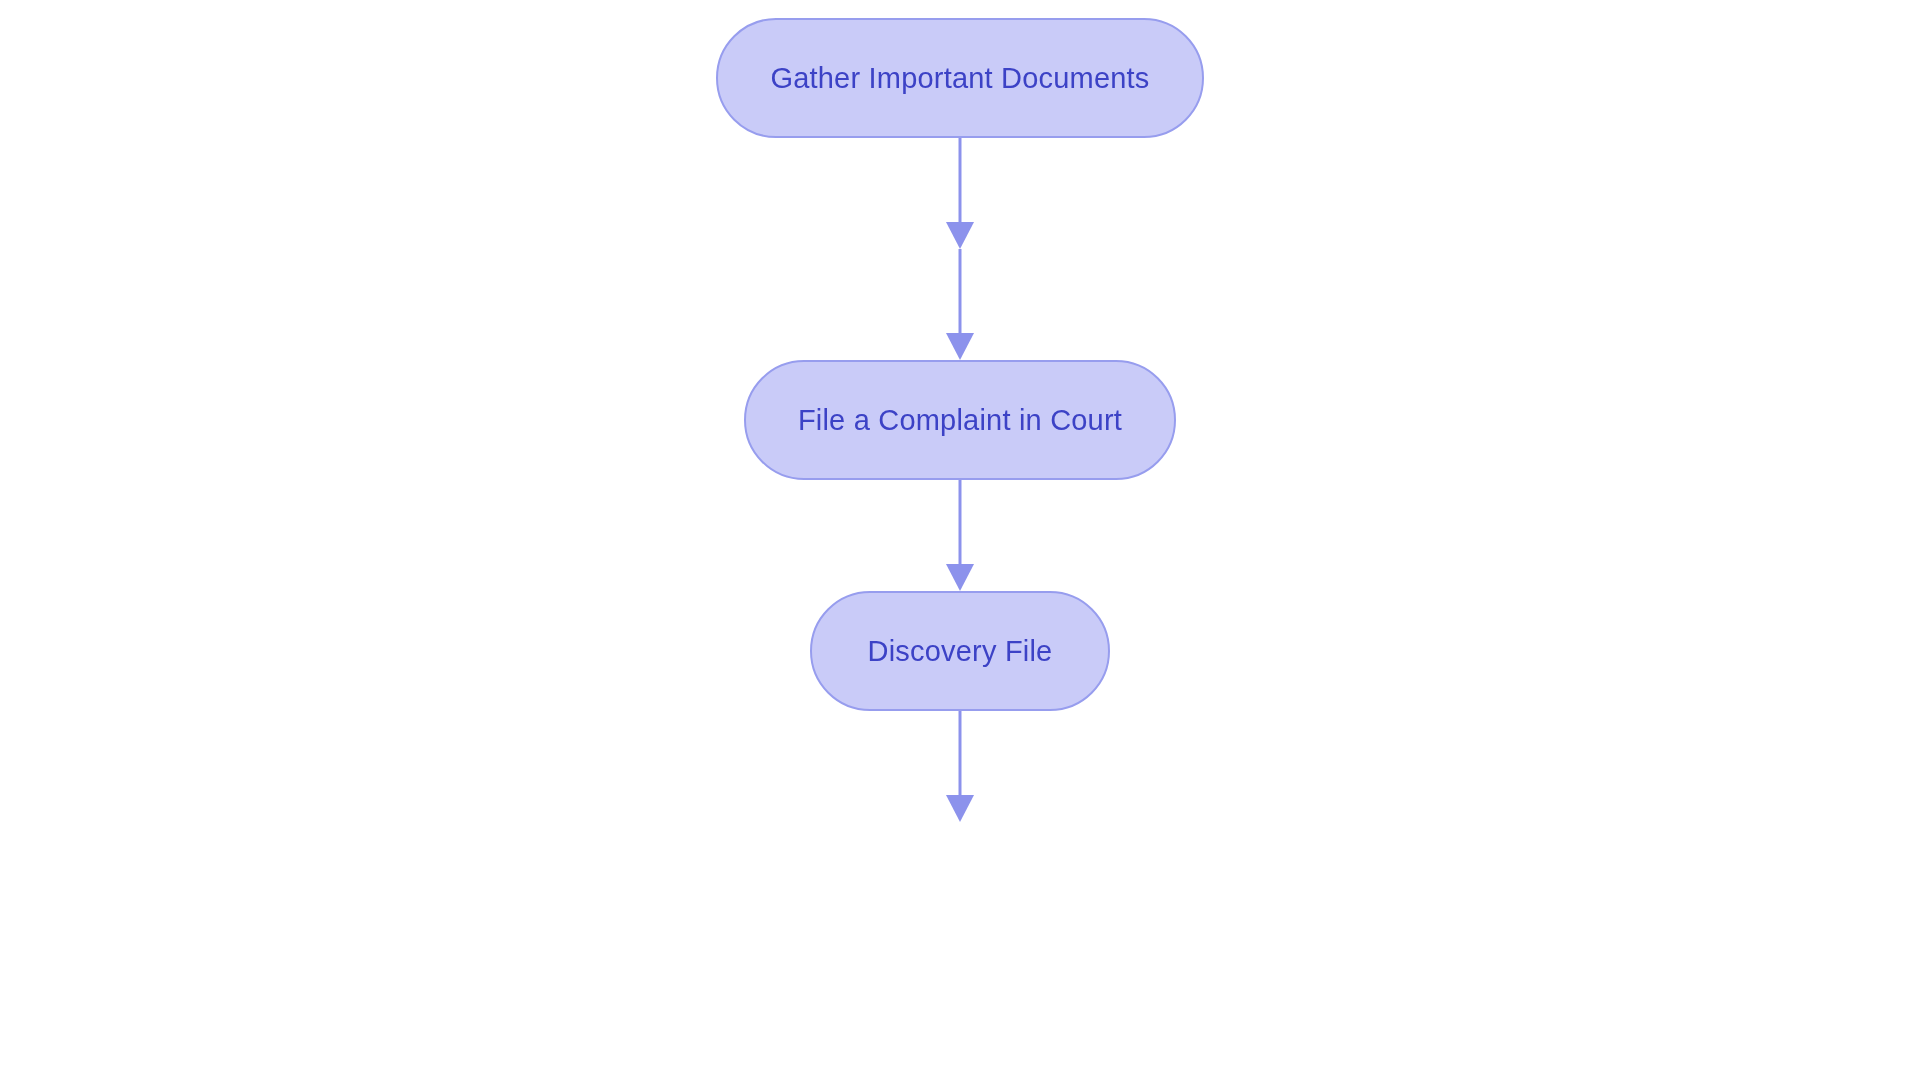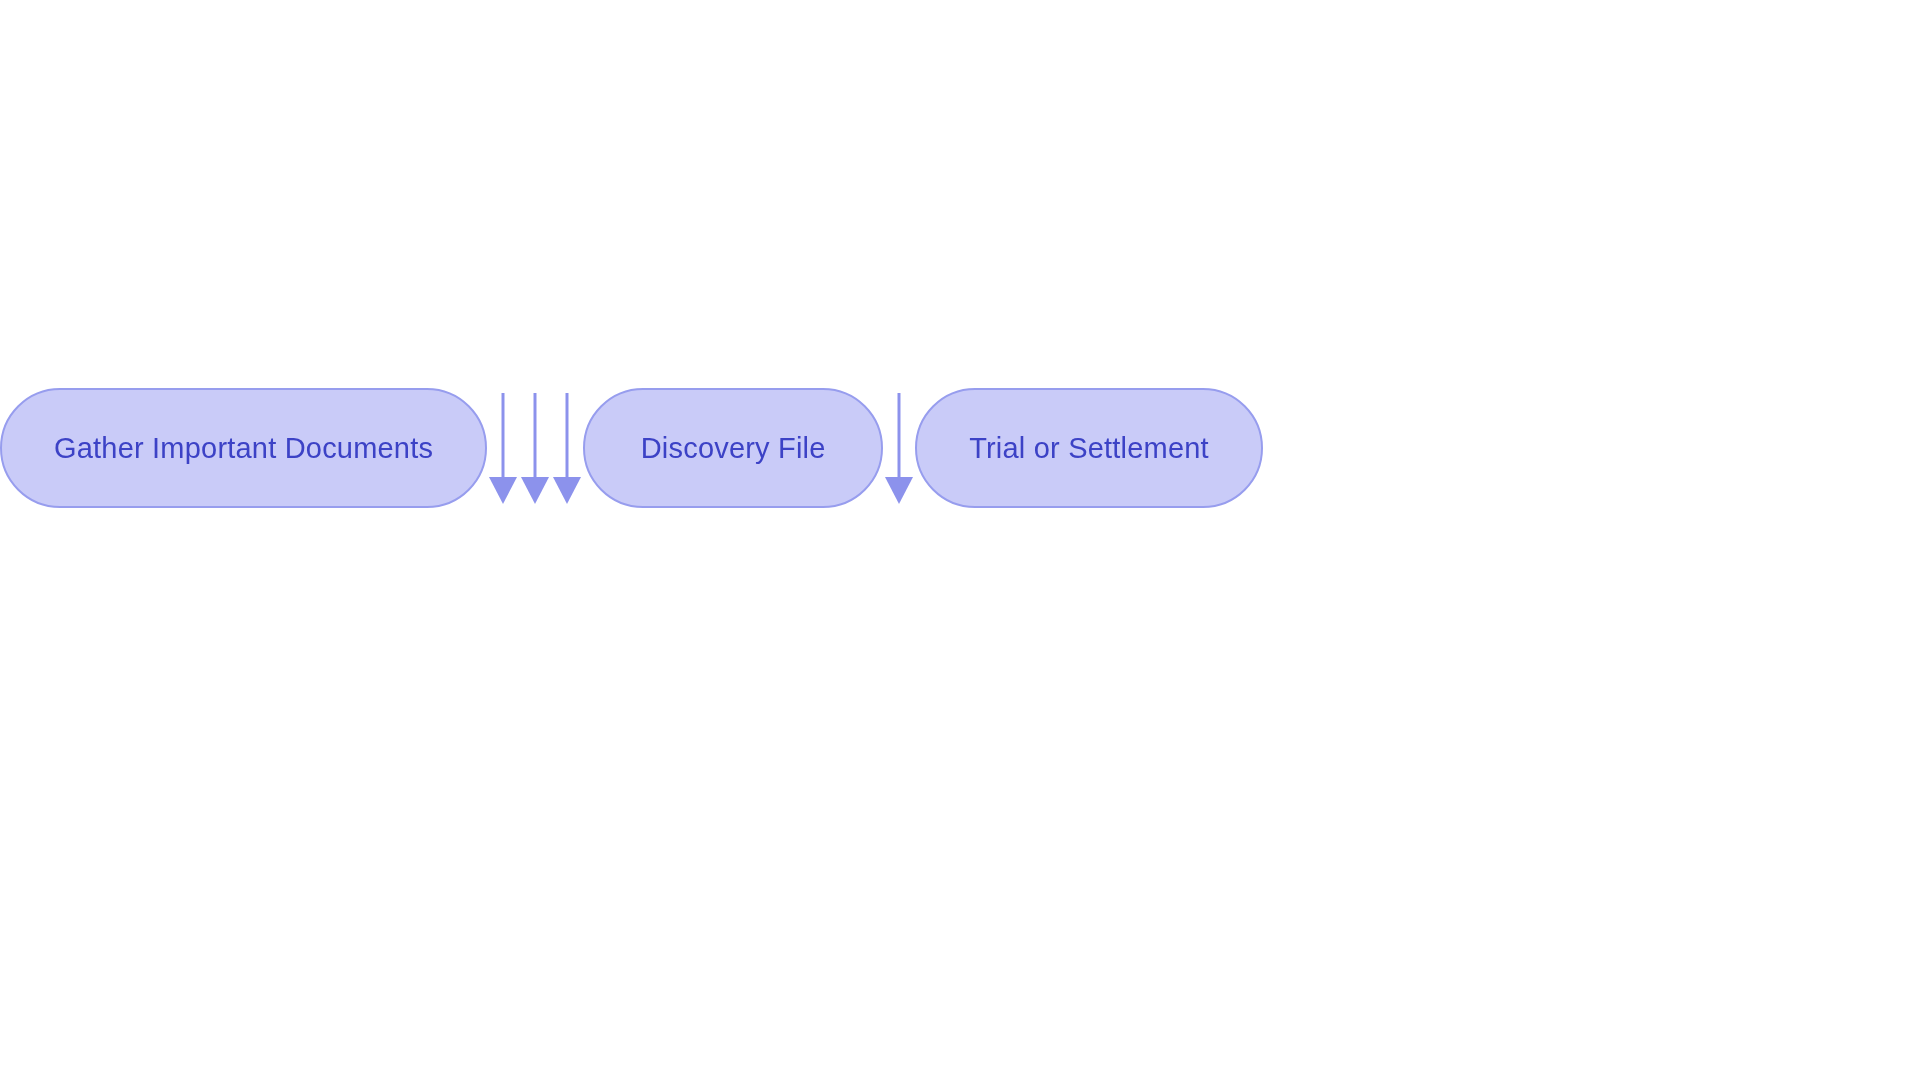--- a/index.html
+++ b/index.html
@@ -15,21 +15,21 @@
     height: 1083px;
     background: var(--page-bg);
     overflow: hidden;
     font-family: "Liberation Sans", sans-serif;
   }
   .canvas {
     position: relative;
     width: 1920px;
     height: 878px;
     display: flex;
-    flex-direction: row;
+    flex-direction: column;
     align-items: center;
     padding-top: 18px;
   }
   .node {
     height: 120px;
     min-width: 300px;
     padding: 0 52px;
     border-radius: 60px;
     background: var(--node-fill);
     border: 2px solid var(--node-border);
@@ -71,36 +71,36 @@
   </div>
 
 
   <div class="arrow">
     <svg viewBox="0 0 32 111" xmlns="http://www.w3.org/2000/svg" aria-hidden="true">
       <line x1="16" y1="0" x2="16" y2="86" stroke="currentColor" stroke-width="3"></line>
       <polygon points="2,84 30,84 16,111" fill="currentColor"></polygon>
     </svg>
   </div>
 
+  <div class="node">
+    <span class="node-label">File a Complaint in Court</span>
+  </div>
 
   <div class="arrow">
     <svg viewBox="0 0 32 111" xmlns="http://www.w3.org/2000/svg" aria-hidden="true">
       <line x1="16" y1="0" x2="16" y2="86" stroke="currentColor" stroke-width="3"></line>
       <polygon points="2,84 30,84 16,111" fill="currentColor"></polygon>
     </svg>
   </div>
 
   <div class="node">
     <span class="node-label">Discovery File</span>
   </div>
 
   <div class="arrow">
     <svg viewBox="0 0 32 111" xmlns="http://www.w3.org/2000/svg" aria-hidden="true">
       <line x1="16" y1="0" x2="16" y2="86" stroke="currentColor" stroke-width="3"></line>
       <polygon points="2,84 30,84 16,111" fill="currentColor"></polygon>
     </svg>
   </div>
 
-  <div class="node">
-    <span class="node-label">Trial or Settlement</span>
-  </div>
 
 </div>
 
 </body></html>

